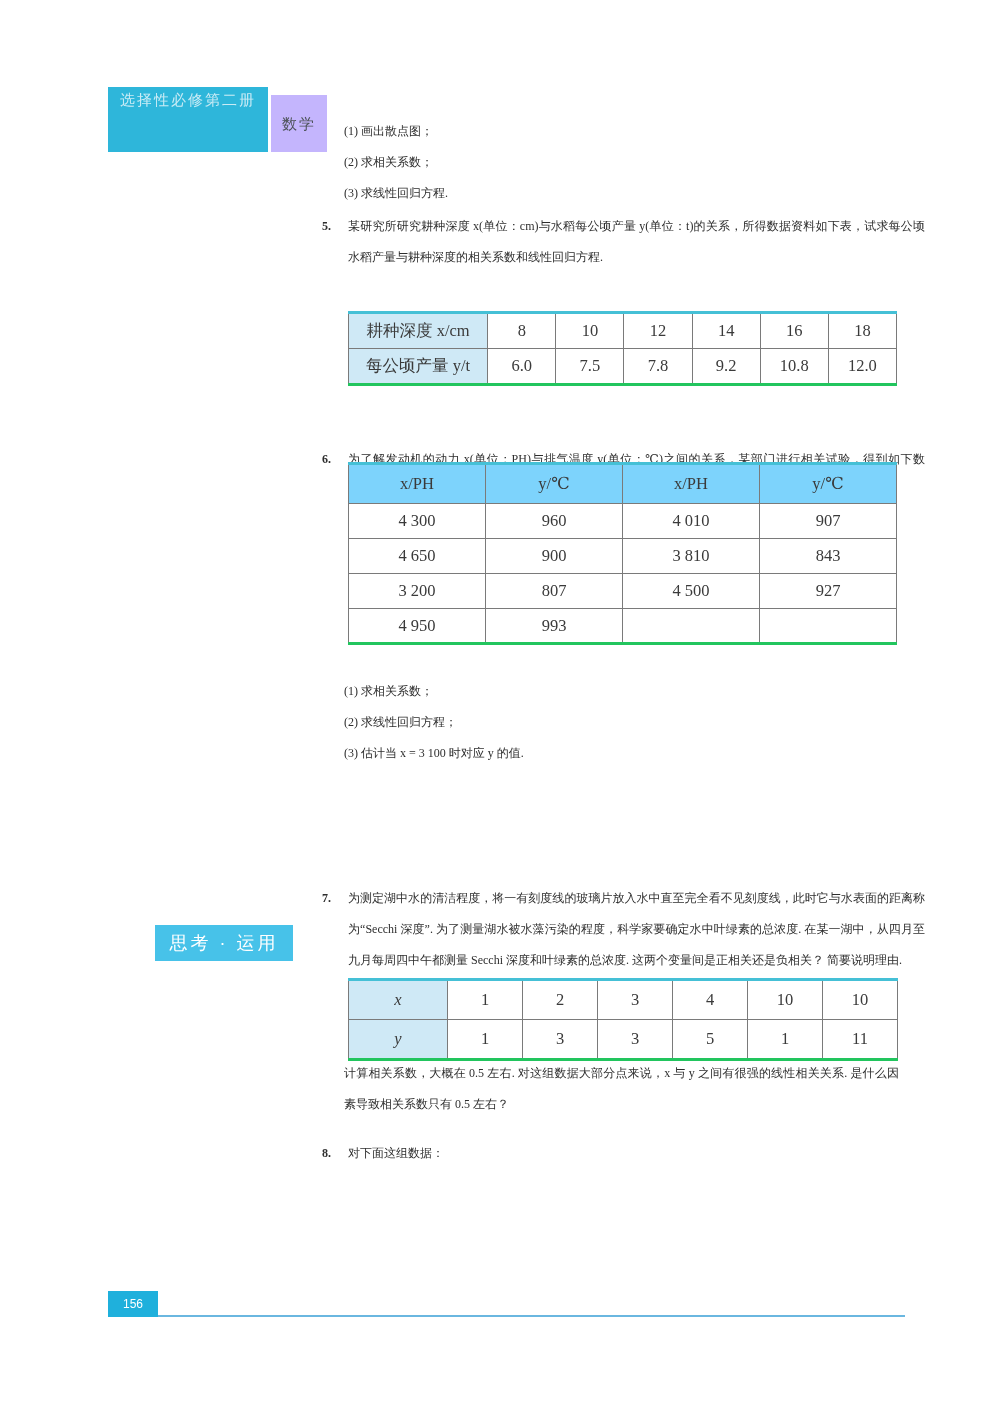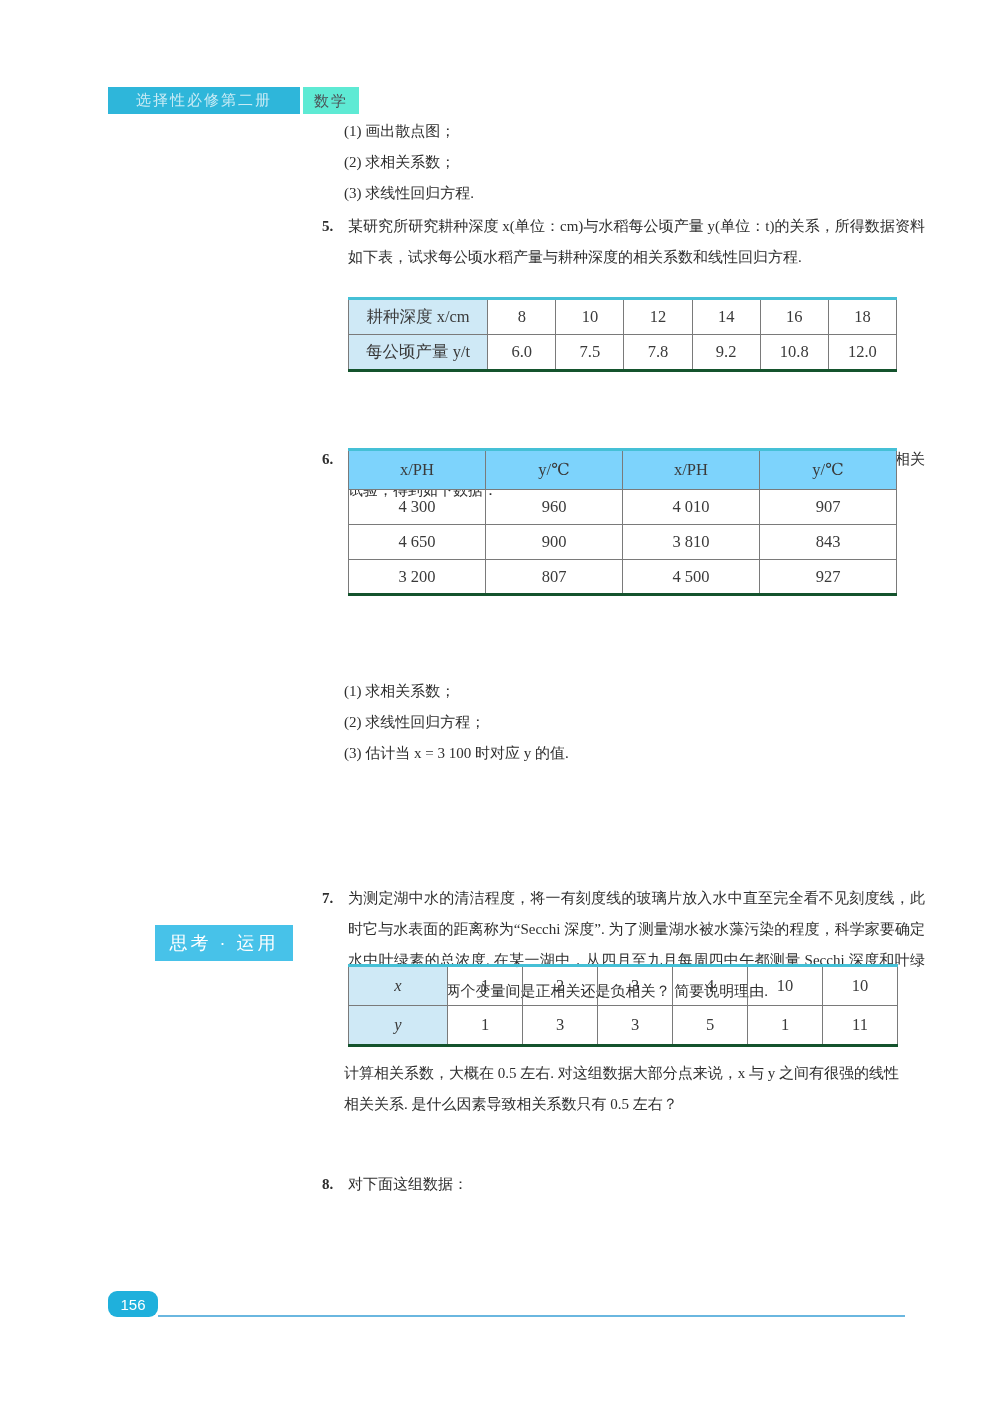--- a/index.html
+++ b/index.html
@@ -6,52 +6,52 @@
   .page{
     position:relative;
     width:1000px;height:1402px;
     background:#ffffff;
     font-family:"Liberation Serif","DejaVu Serif",serif;
     color:#2e2e2e;
     overflow:hidden;
   }
   
   .badges{position:absolute;top:87px;left:108px;display:flex;gap:3px;font-family:"Liberation Sans","DejaVu Sans",sans-serif;}
-  .book-badge{background:#2eb6da;color:#c9ebf5;font-size:15px;line-height:25px;padding:0 28px;letter-spacing:2px;}
-  .subject-badge{background:#5eead4;color:#4c5257;font-size:15px;line-height:25px;padding:1px 11px;letter-spacing:2px;}
+  .book-badge{background:#2eb6da;color:#c9ebf5;font-size:15px;line-height:25px;padding:0 12px;letter-spacing:2px;}
+  .subject-badge{background:#c4b5fd;color:#4c5257;font-size:15px;line-height:25px;padding:16px 11px;letter-spacing:2px;margin-top:8px;}
 
   
-  .blk{position:absolute;width:577px;font-size:15px;line-height:31px;text-align:justify;}
+  .blk{position:absolute;width:577px;font-size:12px;line-height:31px;text-align:justify;}
   .plist div{white-space:nowrap;}
   .problem{padding-left:26px;position:relative;}
   .pnum{position:absolute;left:0;top:0;font-weight:bold;}
 
   
   table.dtable{border-collapse:collapse;table-layout:fixed;width:549px;
-    border-top:3px solid #45c0d6;border-bottom:3px solid #14532d;}
+    border-top:3px solid #45c0d6;border-bottom:3px solid #22c55e;margin-top:14px;}
   table.dtable td{border:1px solid #7a7a7a;text-align:center;vertical-align:middle;
     font-size:16.5px;color:#3a3a3a;padding:0 2px;overflow:hidden;}
   td.lbl{background:#cfe9f6;}
   td.hdr{background:#7dd3fc;}
   td.dbl{border-left:3px double #7a7a7a;}
   td.math{font-style:italic;}
   .t1 tr{height:36px;}
   .t2 tr.hrow{height:40px;}
   .t2 tr{height:35px;}
   .t3 tr{height:40px;}
 
   
   .think-badge{position:absolute;top:925px;left:155px;width:138px;height:36px;
     background:#47c2e9;color:#ffffff;display:flex;align-items:center;justify-content:center;
     font-size:18px;letter-spacing:3px;font-family:"Liberation Sans","DejaVu Sans",sans-serif;}
 
   
   .page-num{position:absolute;top:1291px;left:108px;width:50px;height:26px;background:#1fb0dc;
-    color:#ffffff;font-family:"Liberation Sans","DejaVu Sans",sans-serif;font-size:15px;
-    display:flex;align-items:center;justify-content:center;border-radius:9px;}
+    color:#ffffff;font-family:"Liberation Sans","DejaVu Sans",sans-serif;font-size:12px;
+    display:flex;align-items:center;justify-content:center;}
   .footer-rule{position:absolute;top:1315px;left:158px;width:747px;height:2px;background:#6ab7e0;}
 </style>
 </head>
 <body>
 
 <div class="page">
 
   <div class="badges">
     <div class="book-badge">选择性必修第二册</div>
     <div class="subject-badge">数学</div>
@@ -122,20 +122,26 @@
       <td>900</td>
       <td class="dbl">3 810</td>
       <td>843</td>
     </tr>
     <tr>
       <td>3 200</td>
       <td>807</td>
       <td class="dbl">4 500</td>
       <td>927</td>
     </tr>
+    <tr>
+      <td>4 950</td>
+      <td>993</td>
+      <td class="dbl"></td>
+      <td></td>
+    </tr>
   </tbody>
     </table>
 
   <div class="blk plist" style="top:676px;left:344px;">
     <div>(1) 求相关系数；</div>
     <div>(2) 求线性回归方程；</div>
     <div>(3) 估计当 x = 3 100 时对应 y 的值.</div>
   </div>
 
   <div class="blk problem" style="top:759px;left:322px;">

